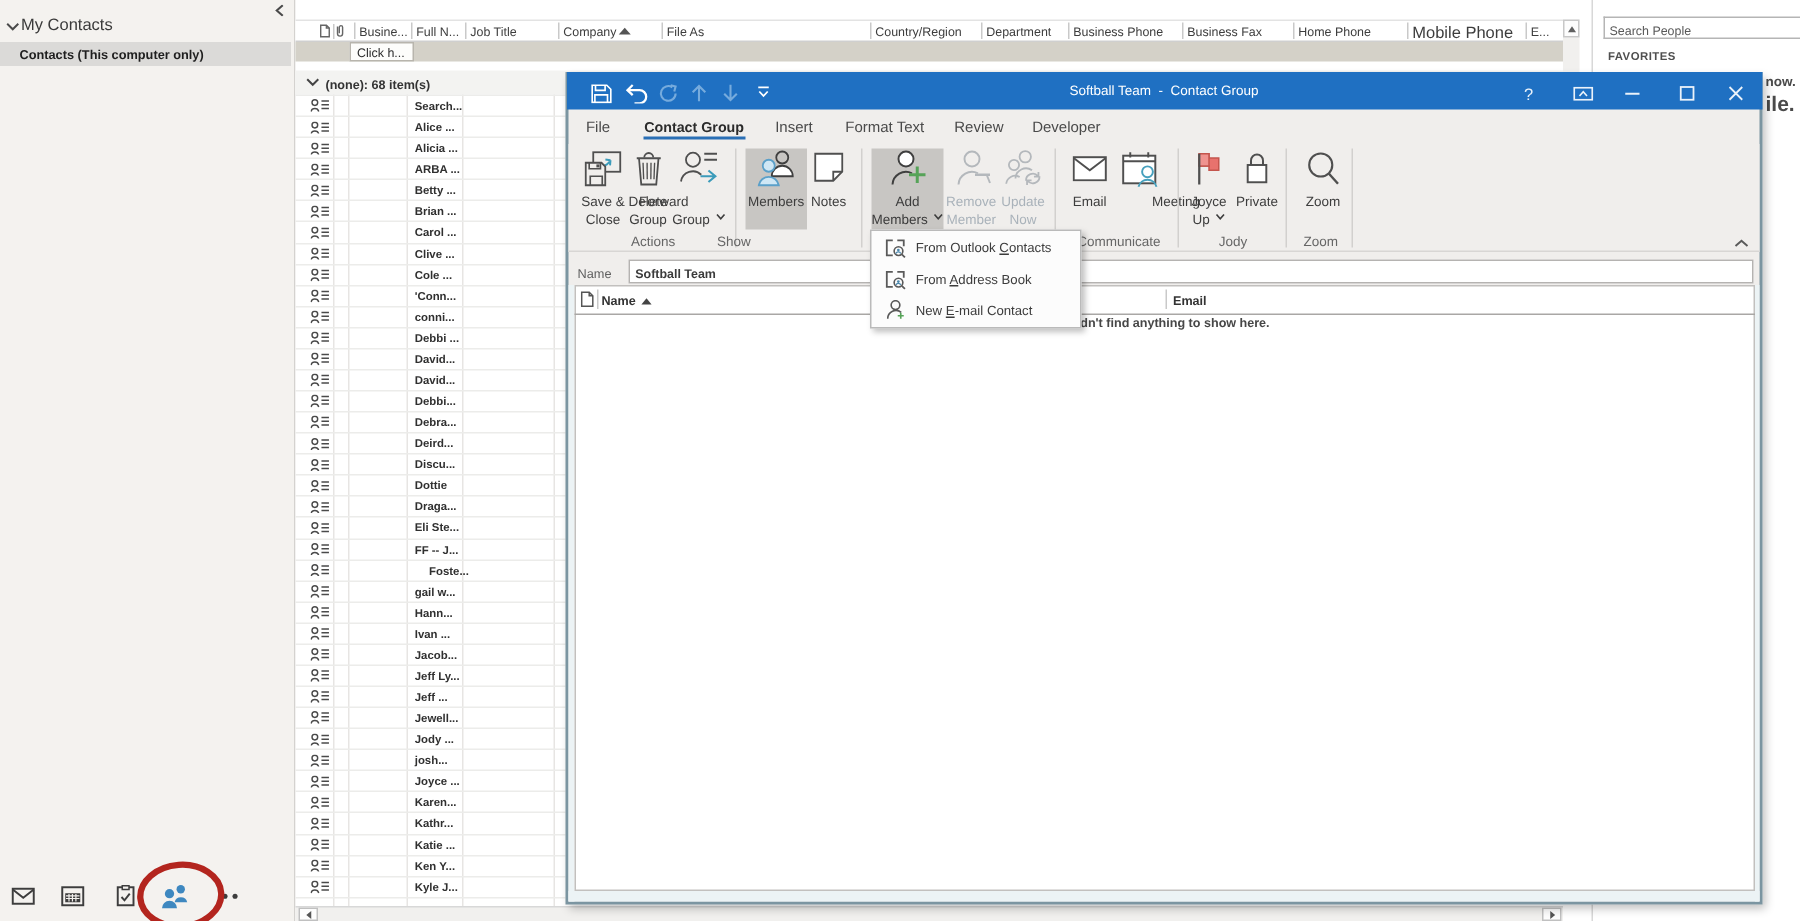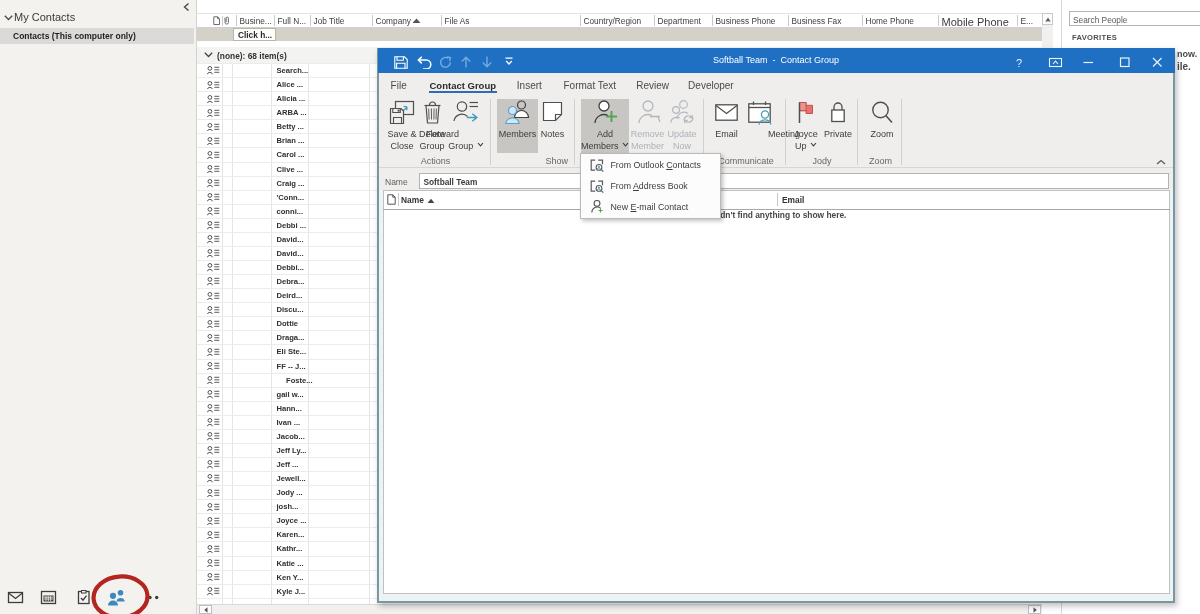--- a/index.html
+++ b/index.html
@@ -75,21 +75,21 @@
 <div class="tx" style="left:865.5px;top:16px;font-size:8.3px;color:#3d3d3d">Home Phone</div>
 <div class="a" style="left:938px;top:15px;width:1px;height:11px;background:#c9c9c9"></div>
 <div class="tx" style="left:941.5px;top:16px;font-size:11px;color:#3d3d3d">Mobile Phone</div>
 <div class="a" style="left:1017px;top:15px;width:1px;height:11px;background:#c9c9c9"></div>
 <div class="tx" style="left:1020.5px;top:16px;font-size:8.3px;color:#3d3d3d">E...</div>
 <svg class="a" style="left:412px;top:18px" width="9" height="6">
     <path d="M4.5 0.5 L8.5 5 L0.5 5 z" fill="#555"></path>
   </svg>
 <div class="a" style="left:197px;top:28px;width:845px;height:13px;background:#d4d1c8"></div>
 <div class="a" style="left:233px;top:28px;width:43px;height:13px;background:#fdfdfb;border:1px solid #b8b5ad"></div>
-<div class="tx" style="left:238px;top:30px;font-size:8.3px;font-weight:700;color:#2a2a2a">Click h...</div>
+<div class="tx" style="left:238px;top:30px;font-size:8.3px;font-weight:400;color:#2a2a2a">Click h...</div>
 <div class="a" style="left:197px;top:47px;width:845px;height:16px;background:#f3f3f1"></div>
 <svg class="a" style="left:204px;top:52px" width="9" height="6">
     <path d="M0.8 0.8 L4.5 4.5 L8.2 0.8" fill="none" stroke="#444" stroke-width="1.3"></path>
   </svg>
 <div class="tx" style="left:217px;top:51px;font-size:8.4px;font-weight:600;color:#333">(none): 68 item(s)</div>
 <div class="a" style="left:222px;top:63px;width:1px;height:541px;background:#e7e5e3"></div>
 <div class="a" style="left:232px;top:63px;width:1px;height:541px;background:#e7e5e3"></div>
 <div class="a" style="left:271px;top:63px;width:1px;height:541px;background:#e7e5e3"></div>
 <div class="a" style="left:308px;top:63px;width:1px;height:541px;background:#e7e5e3"></div>
 <div class="a" style="left:369px;top:63px;width:1px;height:541px;background:#e7e5e3"></div>
@@ -166,21 +166,21 @@
 </svg>
 <div class="tx" style="left:276.5px;top:164.5px;font-size:7.6px;font-weight:600;color:#303030">Clive ...</div>
 <div class="a" style="left:197px;top:175.6px;width:845px;height:1px;background:#ececea"></div>
 <svg class="a" style="left:207px;top:179.0px" width="13" height="8.5" viewBox="0 0 13 8.5">
 <circle cx="2.9" cy="2.4" r="1.9" fill="none" stroke="#4a4a4a" stroke-width="0.95"></circle>
 <path d="M0.3 8.3 a2.7 2.7 0 0 1 5.2 0" fill="none" stroke="#4a4a4a" stroke-width="0.95"></path>
 <line x1="7.3" y1="1.3" x2="12.3" y2="1.3" stroke="#4a4a4a" stroke-width="0.9"></line>
 <line x1="7.3" y1="3.8" x2="12.3" y2="3.8" stroke="#4a4a4a" stroke-width="0.9"></line>
 <line x1="7.3" y1="6.3" x2="12.3" y2="6.3" stroke="#4a4a4a" stroke-width="0.9"></line>
 </svg>
-<div class="tx" style="left:276.5px;top:178.6px;font-size:7.6px;font-weight:600;color:#303030">Craig ...</div>
+<div class="tx" style="left:276.5px;top:178.6px;font-size:7.6px;font-weight:600;color:#303030">Cole ...</div>
 <div class="a" style="left:197px;top:189.6px;width:845px;height:1px;background:#ececea"></div>
 <svg class="a" style="left:207px;top:193.0px" width="13" height="8.5" viewBox="0 0 13 8.5">
 <circle cx="2.9" cy="2.4" r="1.9" fill="none" stroke="#4a4a4a" stroke-width="0.95"></circle>
 <path d="M0.3 8.3 a2.7 2.7 0 0 1 5.2 0" fill="none" stroke="#4a4a4a" stroke-width="0.95"></path>
 <line x1="7.3" y1="1.3" x2="12.3" y2="1.3" stroke="#4a4a4a" stroke-width="0.9"></line>
 <line x1="7.3" y1="3.8" x2="12.3" y2="3.8" stroke="#4a4a4a" stroke-width="0.9"></line>
 <line x1="7.3" y1="6.3" x2="12.3" y2="6.3" stroke="#4a4a4a" stroke-width="0.9"></line>
 </svg>
 <div class="tx" style="left:276.5px;top:192.6px;font-size:7.6px;font-weight:600;color:#303030">'Conn...</div>
 <div class="a" style="left:197px;top:203.7px;width:845px;height:1px;background:#ececea"></div>
@@ -440,21 +440,21 @@
 <div class="a" style="left:1042px;top:13px;width:11px;height:12px;background:#fdfdfd;border:1px solid #c8c8c8"></div>
 <svg class="a" style="left:1044.5px;top:16.5px" width="6" height="5">
     <path d="M3 0.5 L5.7 4.5 L0.3 4.5 z" fill="#606060"></path>
   </svg>
 
 <div class="a" style="left:1061px;top:0;width:139px;height:614px;background:#fff;border-left:1px solid #d8d8d8"></div>
 <div class="a" style="left:1069px;top:11px;width:131px;height:15px;background:#fff;border:1px solid #b5b5b5;border-right:none"></div>
 <div class="tx" style="left:1073px;top:14.5px;font-size:8.3px;color:#595959">Search People</div>
 <div class="tx" style="left:1072px;top:33px;font-size:7.6px;font-weight:bold;color:#4f4f4f;letter-spacing:.3px">FAVORITES</div>
 <div class="tx" style="left:1177px;top:48.5px;font-size:9px;font-weight:600;color:#4a4a4a">now. U</div>
-<div class="tx" style="left:1177px;top:61px;font-size:10px;font-weight:600;color:#4a4a4a">ile.</div>
+<div class="tx" style="left:1177px;top:61px;font-size:14px;font-weight:600;color:#4a4a4a">ile.</div>
 
 <div class="a" style="left:197px;top:604px;width:845px;height:10px;background:#f1f0ee;border-top:1px solid #d8d8d8"></div>
 <div class="a" style="left:199px;top:605px;width:13px;height:9px;background:#fdfdfd;border:1px solid #c0c0c0"></div>
 <svg class="a" style="left:202.5px;top:606.5px" width="6" height="6">
     <path d="M4.5 0.3 L1.2 3 L4.5 5.7 z" fill="#555"></path>
   </svg>
 <div class="a" style="left:1028px;top:605px;width:13px;height:9px;background:#fdfdfd;border:1px solid #c0c0c0"></div>
 <svg class="a" style="left:1031.5px;top:606.5px" width="6" height="6">
     <path d="M1.5 0.3 L4.8 3 L1.5 5.7 z" fill="#555"></path>
   </svg>
@@ -624,21 +624,21 @@
 
 <div class="a" style="left:857px;top:99px;width:1px;height:66px;background:#d2d0ce"></div>
 <svg class="a" style="left:871px;top:101px" width="22" height="23" viewBox="0 0 22 23">
 <circle cx="9.5" cy="9" r="7.7" fill="none" stroke="#4f4f4f" stroke-width="1.4"></circle>
 <line x1="15" y1="14.8" x2="21" y2="21.5" stroke="#4f4f4f" stroke-width="1.6"></line>
 </svg>
 <div class="tx" style="left:842px;top:128.5px;width:80px;text-align:center;font-size:9px;color:#3d3d3d">Zoom</div>
 
 <div class="a" style="left:900.5px;top:99px;width:1px;height:66px;background:#d2d0ce"></div>
 <div class="tx" style="left:390.5px;top:156px;width:90px;text-align:center;font-size:9px;color:#666">Actions</div>
-<div class="tx" style="left:478px;top:156px;width:90px;text-align:right;font-size:9px;color:#666">Show</div>
+<div class="tx" style="left:478px;top:156px;width:90px;text-align:left;font-size:9px;color:#666">Show</div>
 <div class="tx" style="left:701px;top:156px;width:90px;text-align:center;font-size:9px;color:#666">Communicate</div>
 <div class="tx" style="left:777px;top:156px;width:90px;text-align:center;font-size:9px;color:#666">Jody</div>
 <div class="tx" style="left:835.5px;top:156px;width:90px;text-align:center;font-size:9px;color:#666">Zoom</div>
 <svg class="a" style="left:1156px;top:159px" width="10" height="6">
     <path d="M1 5 L5 1.5 L9 5" fill="none" stroke="#5a5a5a" stroke-width="1.3"></path>
   </svg>
 
 <div class="tx" style="left:385px;top:176.5px;font-size:8.5px;color:#5f5f5f">Name</div>
 <div class="a" style="left:419px;top:173px;width:750px;height:15.5px;background:#fff;border:1px solid #b5b3b1"></div>
 <div class="tx" style="left:423.5px;top:176.5px;font-size:8.3px;font-weight:bold;color:#3b3b3b">Softball Team</div>

